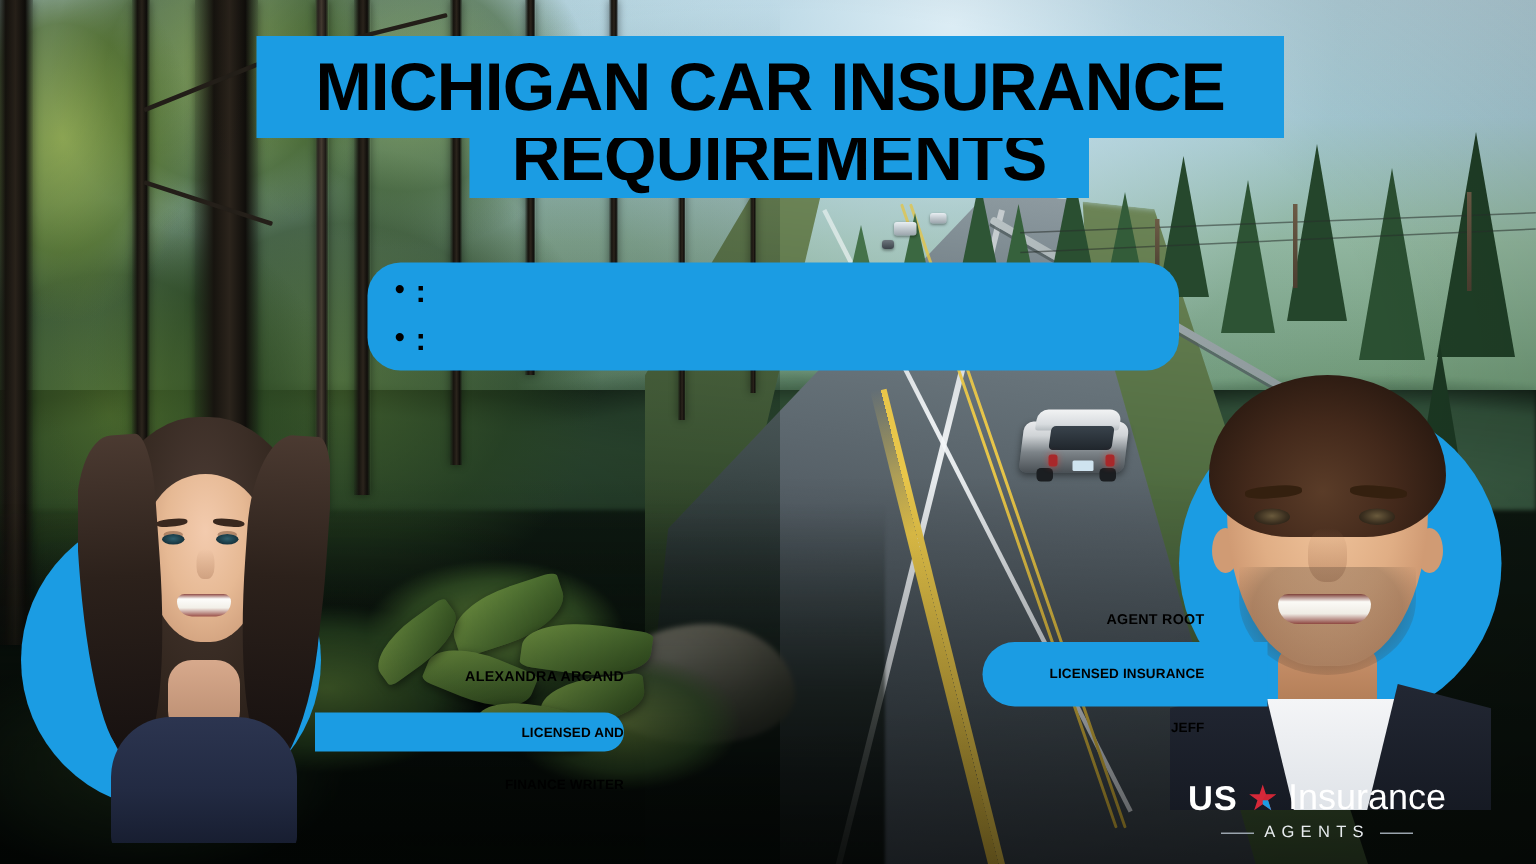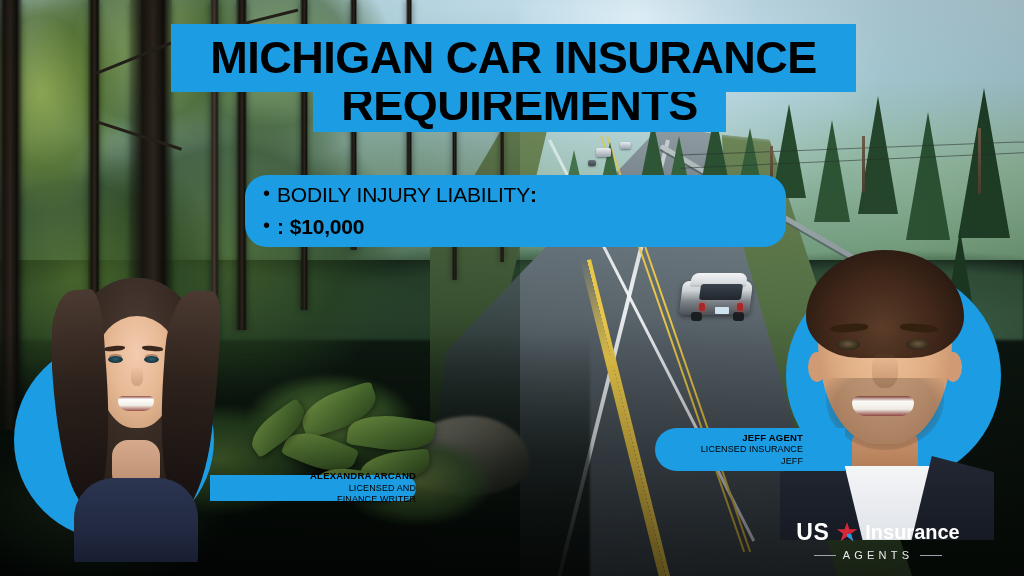--- a/index.html
+++ b/index.html
@@ -415,32 +415,32 @@
     padding-left: 44px;
     text-align: right;
   }
   #jeff-tag {
     left: 655px; top: 428px; width: 148px; height: 43px;
     border-radius: 22px 0 0 22px;
     padding-right: 42px;
     text-align: right;
   }
   .tag-name { font-size: 9.5px; font-weight: 800; letter-spacing: .2px; line-height: 1.28; }
-  .tag-role { font-size: 9px; font-weight: 400; letter-spacing: .1px; line-height: 1.28; }
+  .tag-role { font-size: 9px; font-weight: 700; letter-spacing: .1px; line-height: 1.28; margin-top: 24px; }
 
   
   #logo {
     position: absolute; left: 792px; top: 518px; width: 172px; height: 50px;
   }
   .logo-row1 {
     display: flex; align-items: center; justify-content: center; gap: 7px;
     height: 28px;
   }
   .logo-us { color: #ffffff; font-size: 23px; font-weight: 700; letter-spacing: .5px; }
-  .logo-insurance { color: #ffffff; font-size: 20px; font-weight: 700; letter-spacing: 0px; }
+  .logo-insurance { color: #ffffff; font-size: 24px; font-weight: 400; letter-spacing: 0px; }
   .logo-star { width: 22px; height: 22px; display: block; }
   .logo-row2 {
     display: flex; align-items: center; justify-content: center; gap: 7px;
     height: 18px;
   }
   .logo-rule { height: 1px; width: 22px; background: #9aa4ad; }
   .logo-agents {
     color: #e8ecef; font-size: 11px; font-weight: 500; letter-spacing: 4.2px;
   }
 </style>
@@ -567,27 +567,25 @@
   <div class="title-band" id="title-line-2">
     <span class="title-text">REQUIREMENTS</span>
   </div>
   <div class="title-band" id="title-line-1">
     <span class="title-text">MICHIGAN CAR INSURANCE</span>
   </div>
 
   <div class="bullets-panel">
     <div class="bullet-row">
       <span class="bullet-dot">•</span>
-      <span class="bullet-label">BODILY INJURY LIABILITY</span>
       <span class="bullet-value">:</span>
     </div>
     <div class="bullet-row">
       <span class="bullet-dot">•</span>
       <span class="bullet-value">:</span>
-      <span class="bullet-value" style="margin-left:6px;">$10,000</span>
     </div>
   </div>
 
   <div class="portrait-circle" id="alexandra-circle"></div>
   <div class="portrait-photo" id="alexandra-photo">
     <div class="ax-hair-back"></div>
     <div class="ax-neck"></div>
     <div class="ax-face"></div>
     <div class="ax-brow l"></div>
     <div class="ax-brow r"></div>
@@ -617,21 +615,21 @@
     <div class="jf-eye l"></div>
     <div class="jf-eye r"></div>
     <div class="jf-nose"></div>
     <div class="jf-stubble"></div>
     <div class="jf-mouth"></div>
     <div class="jf-shirt"></div>
     <div class="jf-suit-l"></div>
     <div class="jf-suit-r"></div>
   </div>
   <div class="name-tag" id="jeff-tag">
-    <div class="tag-name">JEFF AGENT</div>
+    <div class="tag-name">AGENT ROOT</div>
     <div class="tag-role">LICENSED INSURANCE</div>
     <div class="tag-role">JEFF</div>
   </div>
 
   <div id="logo">
     <div class="logo-row1">
       <span class="logo-us">US</span>
       <svg class="logo-star" viewBox="0 0 100 100">
         <polygon points="50,4 61,37 96,37 68,58 79,92 50,71 21,92 32,58 4,37 39,37" fill="#d62839"></polygon>
         <polygon points="50,71 79,92 68,58 50,58" fill="#1b9ce3"></polygon>

